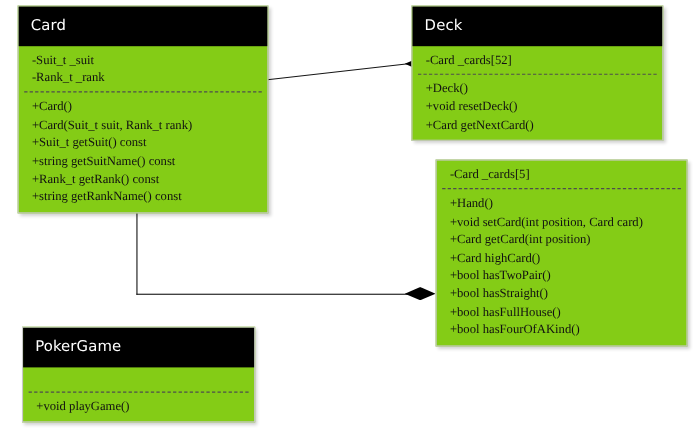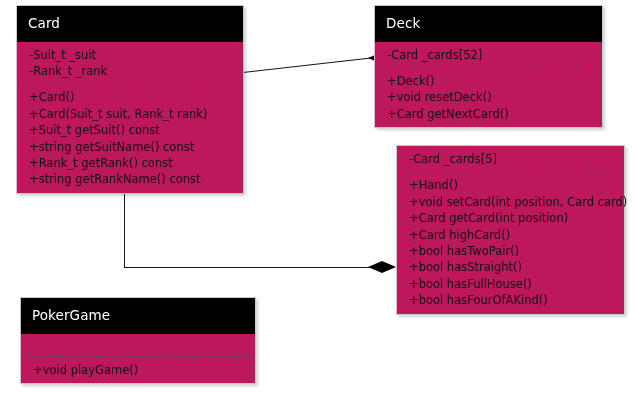--- a/index.html
+++ b/index.html
@@ -17,35 +17,36 @@
     position: relative;
     width: 636px;
     height: 406px;
     background: #ffffff;
   }
 
   
   .uml-class {
     position: absolute;
     box-sizing: border-box;
-    background: #be185d;
+    background: #84cc16;
     border: 1px solid #c8c8c8;
     box-shadow: 2px 2px 3px rgba(0,0,0,0.18);
     z-index: 3;
   }
   .uml-header {
     background: #000000;
     color: #ffffff;
     font-size: 13.5px;
     line-height: 1;
     padding: 11px 0 11px 11px;
     letter-spacing: 0.1px;
   }
   .uml-section {
     padding: 4px 0 5px 0;
+    font-family: Liberation Serif, serif;
   }
   .uml-attrs {
     padding-top: 5px;
     padding-bottom: 2px;
   }
   .uml-sep {
     height: 0;
     border-top: 1px dashed #4d4d4d;
     margin: 2px 5px 1px 5px;
   }
@@ -136,21 +137,21 @@
       <div class="uml-row">+void setCard(int position, Card card)</div>
       <div class="uml-row">+Card getCard(int position)</div>
       <div class="uml-row">+Card highCard()</div>
       <div class="uml-row">+bool hasTwoPair()</div>
       <div class="uml-row">+bool hasStraight()</div>
       <div class="uml-row">+bool hasFullHouse()</div>
       <div class="uml-row">+bool hasFourOfAKind()</div>
     </div>
   </div>
 
-  <div class="uml-class" style="left:20px; top:297px; width:236px;">
+  <div class="uml-class" style="left:20px; top:297px; width:212px;">
     <div class="uml-header">PokerGame</div>
     <div class="uml-section uml-attrs">
       <div class="uml-empty"></div>
     </div>
     <div class="uml-sep"></div>
     <div class="uml-section">
       <div class="uml-row">+void playGame()</div>
     </div>
   </div>
 

